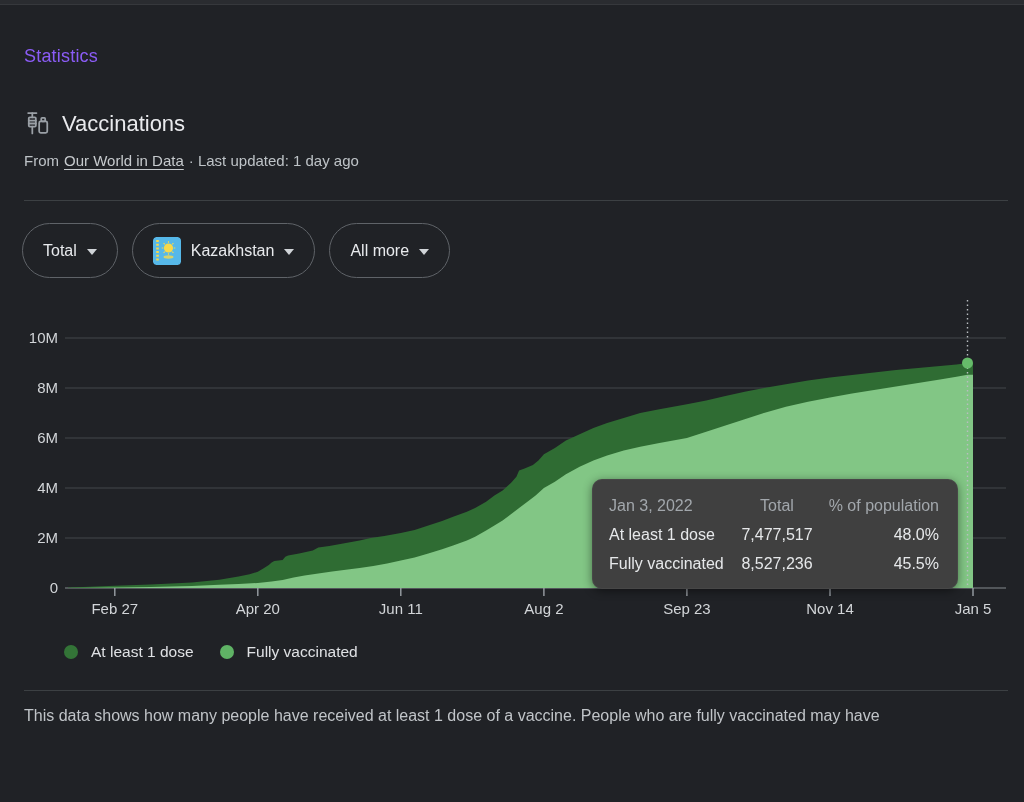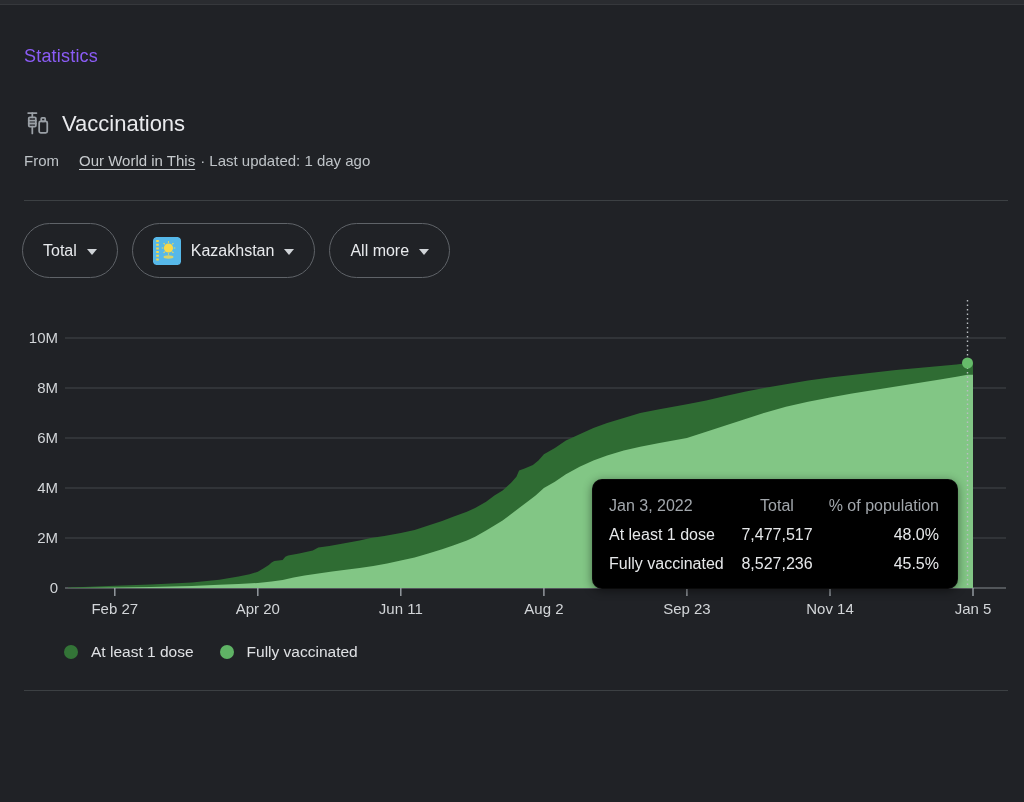--- a/index.html
+++ b/index.html
@@ -6,31 +6,31 @@
   body{font-family:"Liberation Sans","DejaVu Sans",sans-serif;-webkit-font-smoothing:antialiased;}
   .page{position:relative;width:1024px;height:802px;background:#202226;overflow:hidden;color:#e8eaed;}
   .top-strip{position:absolute;left:0;top:0;width:1024px;height:4px;background:#2a2c30;border-bottom:1px solid #36383c;}
   .page-title{position:absolute;left:24px;top:46px;font-size:18px;font-weight:400;color:#8b5cf6;letter-spacing:.2px;}
   .section-head{position:absolute;left:24px;top:110px;display:flex;align-items:flex-end;gap:11px;}
   .section-head .ttl{font-size:22px;font-weight:400;color:#e9eaed;}
   .vax-icon{width:27px;height:27px;display:block;}
   .source-line{position:absolute;left:24px;top:152px;font-size:15px;color:#bec3c7;}
   .source-line a{color:#c6cacd;text-decoration:underline;text-underline-offset:3px;cursor:pointer;}
   .src-sep{margin-left:5px;}
-  .src-pre{margin-right:20px;}
+  .src-pre{margin-right:5px;}
   .divider{position:absolute;left:24px;width:984px;height:0;border-top:1px solid #3c4043;}
   .div1{top:200px;}
   .div2{top:690px;}
   .filters{position:absolute;left:22px;top:223px;display:flex;gap:14px;}
   .pill{height:55px;border:1px solid #5f6368;border-radius:28px;display:flex;align-items:center;padding:0 20px;gap:10px;cursor:pointer;box-sizing:border-box;background:transparent;}
   .pill .lbl{font-size:16px;color:#e8eaed;white-space:nowrap;}
   .caret{display:block;margin-top:2px;}
   .flag{width:28px;height:28px;display:block;border-radius:3.5px;}
   .chart-wrap{position:absolute;left:0;top:296px;width:1024px;height:334px;}
-  .tooltip{position:absolute;left:592px;top:479px;width:366px;height:110px;background:#000000;border:1px solid rgba(255,255,255,.04);border-radius:10px;box-shadow:0 2px 10px rgba(0,0,0,.45);box-sizing:border-box;padding:12px 18px 10px 16px;display:grid;grid-template-columns:127px 82px 1fr;grid-auto-rows:28px;align-items:center;row-gap:1px;font-size:16px;z-index:5;}
+  .tooltip{position:absolute;left:592px;top:479px;width:366px;height:110px;background:#404040;border:1px solid rgba(255,255,255,.04);border-radius:10px;box-shadow:0 2px 10px rgba(0,0,0,.45);box-sizing:border-box;padding:12px 18px 10px 16px;display:grid;grid-template-columns:127px 82px 1fr;grid-auto-rows:28px;align-items:center;row-gap:1px;font-size:16px;z-index:5;}
   .tt-hdr{color:#a2a7ac;}
   .tt-val{color:#e6e8ea;}
   .tt-c{text-align:center;}
   .tt-r{text-align:right;}
   .legend{position:absolute;left:64px;top:643px;display:flex;align-items:center;gap:26px;}
   .legend-item{display:flex;align-items:center;gap:13px;}
   .legend-dot{width:14px;height:14px;border-radius:50%;}
   .legend-lbl{font-size:15.5px;color:#dfe1e4;}
   .footer{position:absolute;left:24px;top:705px;width:990px;font-size:16px;line-height:22px;color:#c0c4c8;}
   .footer a{color:#c0c4c8;text-decoration:underline;text-underline-offset:3px;cursor:pointer;}
@@ -54,21 +54,21 @@
           <path d="M4.6 13 H11.4"></path>
         <path d="M8 16 V22.6"></path>
         <rect x="14.6" y="11" width="7.8" height="11" rx="1.5"></rect>
         <rect x="16.6" y="7.6" width="3.8" height="3.4" rx="0.8"></rect>
       </g>
     </svg>
     <span class="ttl">Vaccinations</span>
   </div>
 
   <div class="source-line">
-    <span class="src-pre">From</span><a>Our World in This</a><span class="src-sep">· Last updated: 1 day ago</span>
+    <span class="src-pre">From</span><a>Our World in Data</a><span class="src-sep">· Last updated: 1 day ago</span>
   </div>
 
   <div class="divider div1"></div>
 
   <div class="filters">
     <div class="pill">
       <span class="lbl">Total</span>
       <svg class="caret" width="10" height="6" viewBox="0 0 10 6">
           <polygon points="0,0 10,0 5,6" fill="#d0d4d8"></polygon>
         </svg>
@@ -169,14 +169,15 @@
     </div>
     <div class="legend-item">
       <span class="legend-dot" style="background: rgb(95, 179, 101);"></span>
       <span class="legend-lbl">Fully vaccinated</span>
     </div>
   </div>
 
   <div class="divider div2"></div>
 
   <div class="footer">
+    <div>This data shows how many people have received at least 1 dose of a vaccine. People who are fully vaccinated may have</div>
   </div>
 </div>
 
 </body></html>

